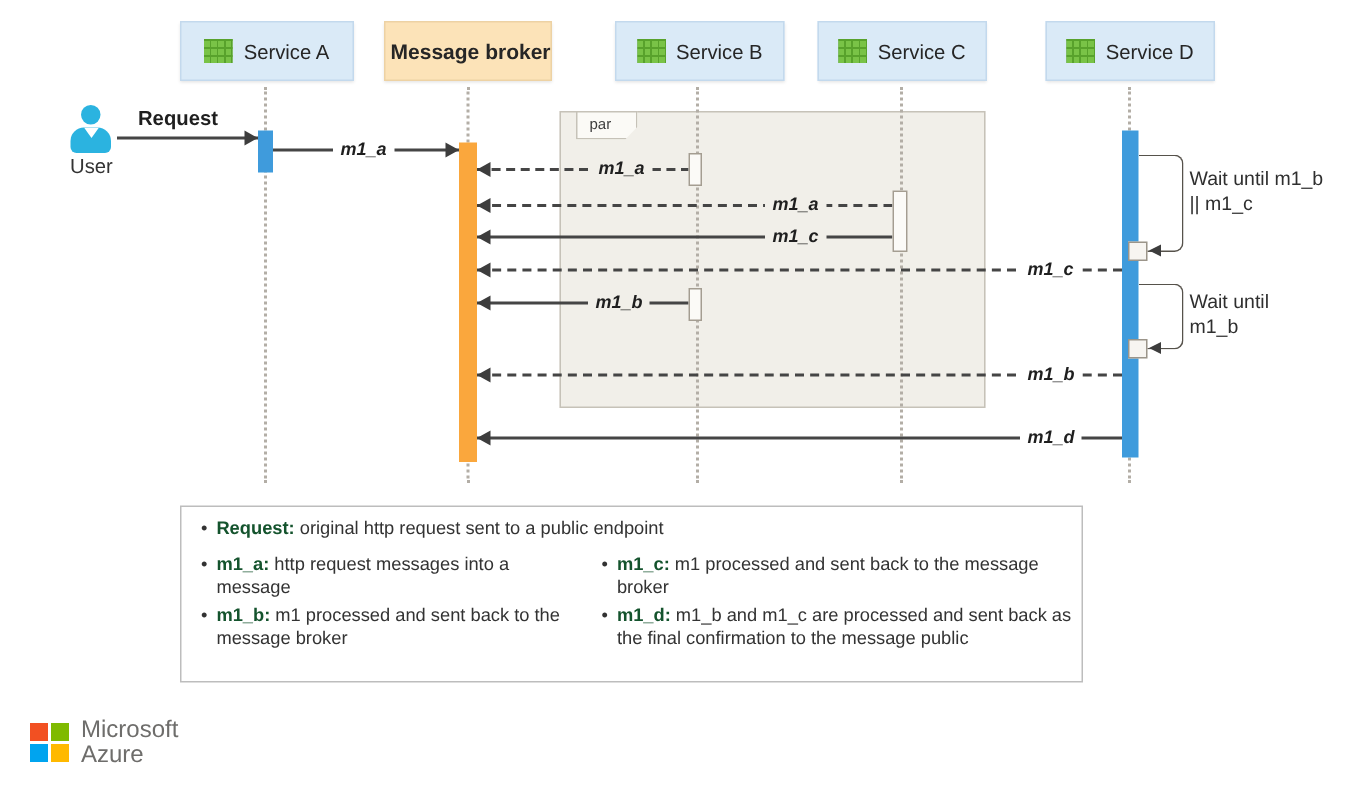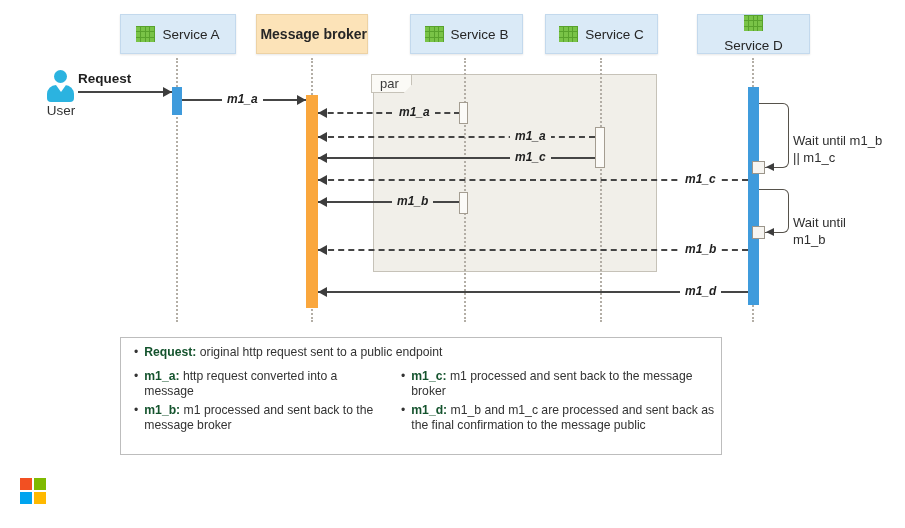--- a/index.html
+++ b/index.html
@@ -21,45 +21,45 @@
     background:
       repeating-linear-gradient(90deg, rgba(0,0,0,0) 0 3.8px, #58a22c 3.8px 4.8px),
       repeating-linear-gradient(0deg, rgba(0,0,0,0) 0 4.3px, #58a22c 4.3px 5.3px),
       #79c347;
   }
   
   .lifeline { position:absolute; top:58px; height:264px; width:0; border-left:2px dotted #b3aea6; z-index:1; }
   
   .par { position:absolute; left:373px; top:74px; width:284px; height:198px; background:#f1efe9; border:1px solid #c6c2b8; box-sizing:border-box; z-index:0; }
   .par-tab {
-    position:absolute; left:371px; top:74px; width:41px; height:19px; box-sizing:border-box;
+    position:absolute; left:384px; top:74px; width:41px; height:19px; box-sizing:border-box;
     background:#fbfaf6; border:1px solid #c6c2b8; z-index:2;
     clip-path:polygon(0 0, 100% 0, 100% 55%, 80% 100%, 0 100%);
-    font-size:13px; line-height:17px; padding-left:8px; color:#3c3c3c;
+    font-size:10px; line-height:17px; padding-left:8px; color:#3c3c3c;
   }
   
   .mline { position:absolute; height:0; z-index:2; }
   .mline.solid  { border-top:2px solid #454545; }
   .mline.dashed { border-top:2px dashed #454545; }
   .ah { position:absolute; width:0; height:0; z-index:3; border-top:5px solid transparent; border-bottom:5px solid transparent; }
   .ah.left  { border-right:9px solid #3d3d3d; }
   .ah.right { border-left:9px solid #3d3d3d; }
   .mlabel { position:absolute; z-index:4; font-weight:bold; font-size:12px; line-height:14px; padding:0 5px; color:#1f1f1f; white-space:nowrap;font-style:italic; }
   .bg-par   { background:#f1efe9; }
   .bg-white { background:#ffffff; }
   .free-label { position:absolute; z-index:4; font-weight:bold; font-size:13.5px; color:#1f1f1f; white-space:nowrap; }
   
   .bar { position:absolute; z-index:3; box-sizing:border-box; }
   .bar.blue   { background:#3f9bdc; }
   .bar.orange { background:#faa73d; }
   .bar.hollow { background:#fbfaf7; border:1.5px solid #a49d91; }
   
   .sq { position:absolute; width:13px; height:13px; background:#f7f5f1; border:1.5px solid #9b958a; z-index:4; box-sizing:border-box; }
   .bracket { position:absolute; border:1.5px solid #56524b; border-left:none; border-radius:0 6px 6px 0; z-index:2; box-sizing:border-box; }
-  .wait { position:absolute; font-size:13px; line-height:16.5px; color:#2f2f2f; z-index:4; white-space:nowrap;margin-top:22px; }
+  .wait { position:absolute; font-size:13px; line-height:16.5px; color:#2f2f2f; z-index:4; white-space:nowrap; }
   
   .user { position:absolute; left:47px; top:70px; width:27px; height:33px; z-index:4; }
   .user .head  { width:13px; height:13px; border-radius:50%; background:#2bb3e0; margin:0 auto; }
   .user .torso { width:27px; height:17px; margin-top:2px; border-radius:9px 9px 4px 4px; background:#2bb3e0; position:relative; overflow:hidden; }
   .user .torso::after { content:""; position:absolute; left:50%; top:0; transform:translateX(-50%);
     border-left:5px solid transparent; border-right:5px solid transparent; border-top:7px solid #ffffff; }
   .user-label { position:absolute; left:42px; top:103px; width:38px; text-align:center; font-size:13.5px; color:#333; z-index:4; }
   
   .legend { position:absolute; left:120px; top:337px; width:602px; height:118px; background:#ffffff; border:1px solid #bdbdbd; box-sizing:border-box; font-size:12.2px; color:#333; z-index:5; }
   .lg-row1 { position:absolute; left:13px; top:7px; }
@@ -106,34 +106,34 @@
     <span>Message broker</span>
   </div>
   <div class="pbox" style="left:410px;width:113px;">
     <span class="grid-icon"></span>
     <span>Service B</span>
   </div>
   <div class="pbox" style="left:545px;width:113px;">
     <span class="grid-icon"></span>
     <span>Service C</span>
   </div>
-  <div class="pbox" style="left:697px;width:113px;flex-direction:column;">
+  <div class="pbox" style="left:697px;width:113px;">
     <span class="grid-icon"></span>
     <span>Service D</span>
   </div>
 
   <div class="par-tab">par</div>
 
   <div class="user">
     <div class="head"></div>
     <div class="torso"></div>
   </div>
   <div class="user-label">User</div>
 
-  <span class="free-label" style="left:78px;top:71px;">Request</span>
+  <span class="free-label" style="left:92px;top:71px;">Request</span>
   <div class="mline solid" style="left:78px;top:91px;width:94px;"></div>
   <div class="ah right" style="left:163px;top:87px;"></div>
 
   <div class="mline solid" style="left:182px;top:99px;width:124px;"></div>
   <div class="ah right" style="left:297px;top:95px;"></div>
   <span class="mlabel bg-white" style="left:222px;top:92px;">m1_a</span>
 
   <div class="mline dashed" style="left:318px;top:112px;width:142px;"></div>
   <div class="ah left" style="left:318px;top:108px;"></div>
   <span class="mlabel bg-par" style="left:394px;top:105px;">m1_a</span>
@@ -187,21 +187,21 @@
 
   <div class="legend">
     <div class="lg-row1 li">
       <span class="bullet">•</span>
       <span><b>Request:</b> <span>original http request sent to a public endpoint</span></span>
     </div>
     <div class="lg-cols">
       <div class="lg-col-left">
         <div class="li">
           <span class="bullet">•</span>
-          <span><b>m1_a:</b> <span>http request converted into a message</span></span>
+          <span><b>m1_a:</b> <span>http request messages into a message</span></span>
         </div>
         <div class="li">
           <span class="bullet">•</span>
           <span><b>m1_b:</b> <span>m1 processed and sent back to the message broker</span></span>
         </div>
       </div>
       <div class="lg-col-right">
         <div class="li">
           <span class="bullet">•</span>
           <span><b>m1_c:</b> <span>m1 processed and sent back to the message broker</span></span>
@@ -214,15 +214,19 @@
     </div>
   </div>
 
   <div class="footer">
     <span class="ms-logo">
       <i class="ms-red"></i>
         <i class="ms-green"></i>
         <i class="ms-blue"></i>
         <i class="ms-yellow"></i>
     </span>
+    <span class="brand">
+      <div>Microsoft</div>
+      <div>Azure</div>
+    </span>
   </div>
 
 </div>
 
 </body></html>

